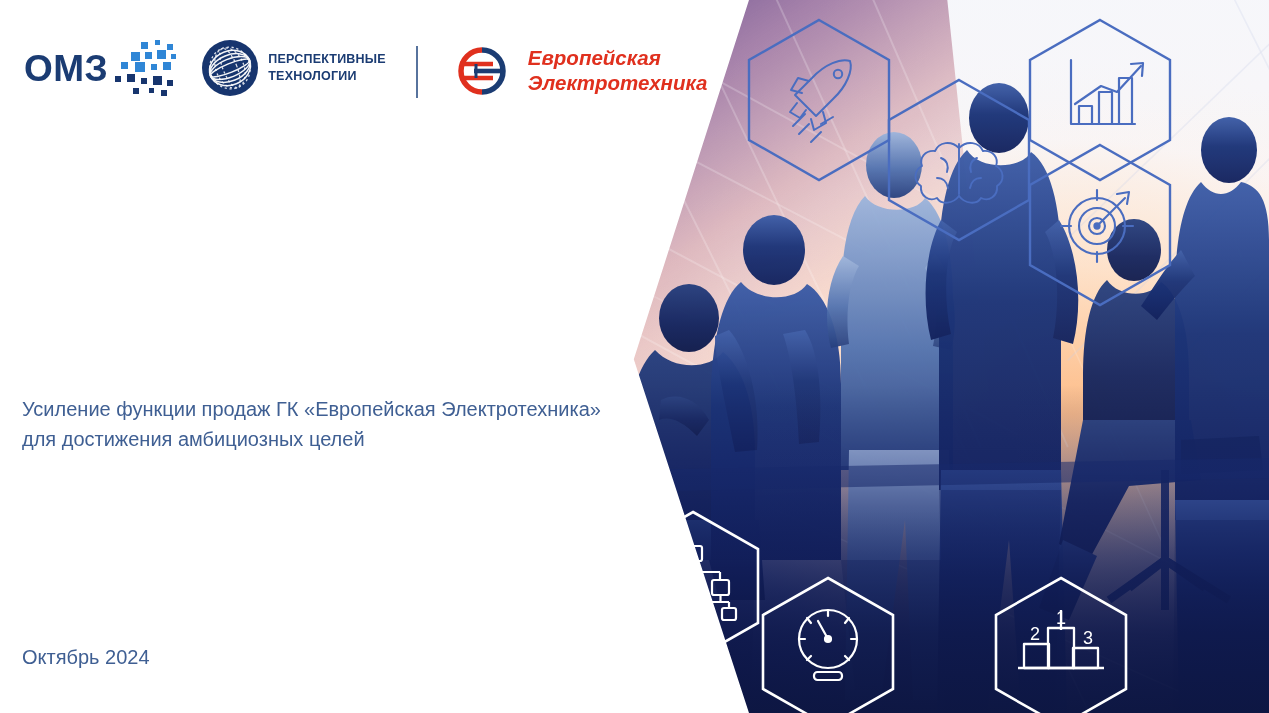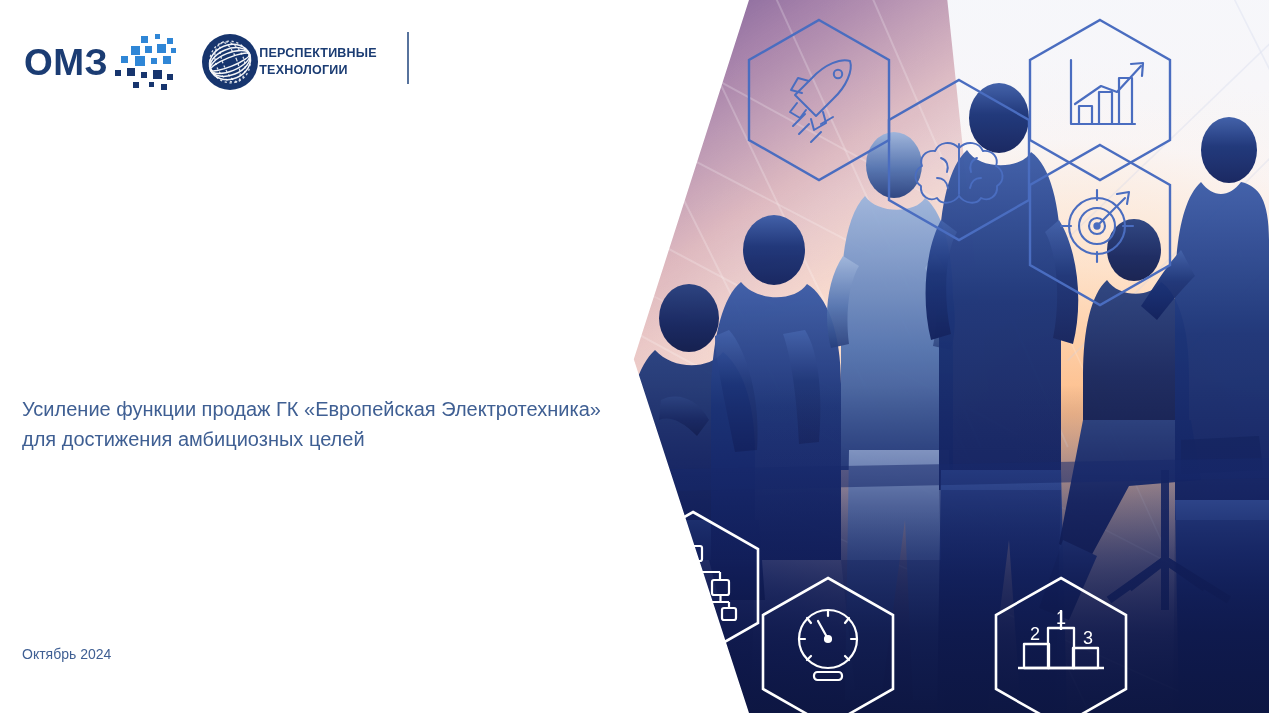--- a/index.html
+++ b/index.html
@@ -109,35 +109,36 @@
     inset: 0;
     pointer-events: none;
   }
 
   
   .logo-bar {
     position: absolute;
     left: 24px;
     top: 32px;
     display: flex;
-    align-items: flex-start;
+    align-items: flex-end;
     height: 66px;
   }
   .logo-omz { display: flex; align-items: center; }
   .omz-word {
     font-family: "Liberation Sans", sans-serif;
     font-size: 37px;
     font-weight: 700;
     letter-spacing: 0.5px;
     color: #1b3c73;
     line-height: 1;
   }
   .omz-pixels { margin: 0 1px 0 3px; }
   .omz-globe { margin-left: -3px; }
   .omz-sub {
+    margin-left: 9px;
     font-size: 12.5px;
     font-weight: 700;
     line-height: 1.38;
     letter-spacing: 0.2px;
     color: #1b3c73;
     white-space: pre-line;
   }
   .logo-divider {
     width: 2px;
     height: 52px;
@@ -175,21 +176,21 @@
     font-size: 20px;
     font-weight: 400;
     line-height: 1.5;
     color: #3f5f93;
     white-space: pre-line;
   }
   .date-label {
     position: absolute;
     left: 22px;
     top: 646px;
-    font-size: 14px;
+    font-size: 20px;
     color: #3f5f93;
   }
 </style>
 </head>
 <body>
 
 <div class="slide">
 
   <div class="art-panel">
 
@@ -506,20 +507,32 @@
           <ellipse cx="29" cy="29" rx="20" ry="21" transform="rotate(-22 29 29)"></ellipse>
         </g>
       </svg>
 
       <div class="omz-sub">ПЕРСПЕКТИВНЫЕ
 ТЕХНОЛОГИИ</div>
     </div>
 
     <div class="logo-divider"></div>
 
+    <div class="logo-ee">
+      <svg width="72" height="54" viewBox="0 0 72 54">
+        <path d="M36 6 A21 21 0 0 1 36 48" fill="none" stroke="#1b3c73" stroke-width="5.5"></path>
+        <path d="M36 6 A21 21 0 0 0 36 48" fill="none" stroke="#e0301e" stroke-width="5.5"></path>
+        <path d="M14 20 L47 20" stroke="#e0301e" stroke-width="4.6"></path>
+        <path d="M14 34 L47 34" stroke="#e0301e" stroke-width="4.6"></path>
+        <path d="M28 27 L58 27" stroke="#1b3c73" stroke-width="4.6"></path>
+        <path d="M30 20 L30 34" stroke="#1b3c73" stroke-width="3"></path>
+      </svg>
+      <div class="ee-word">Европейская
+Электротехника</div>
+    </div>
   </div>
 
   <p class="subhead">Усиление функции продаж ГК «Европейская Электротехника»
 для достижения амбициозных целей</p>
 
   <div class="date-label">Октябрь 2024</div>
 
 </div>
 
 </body></html>

